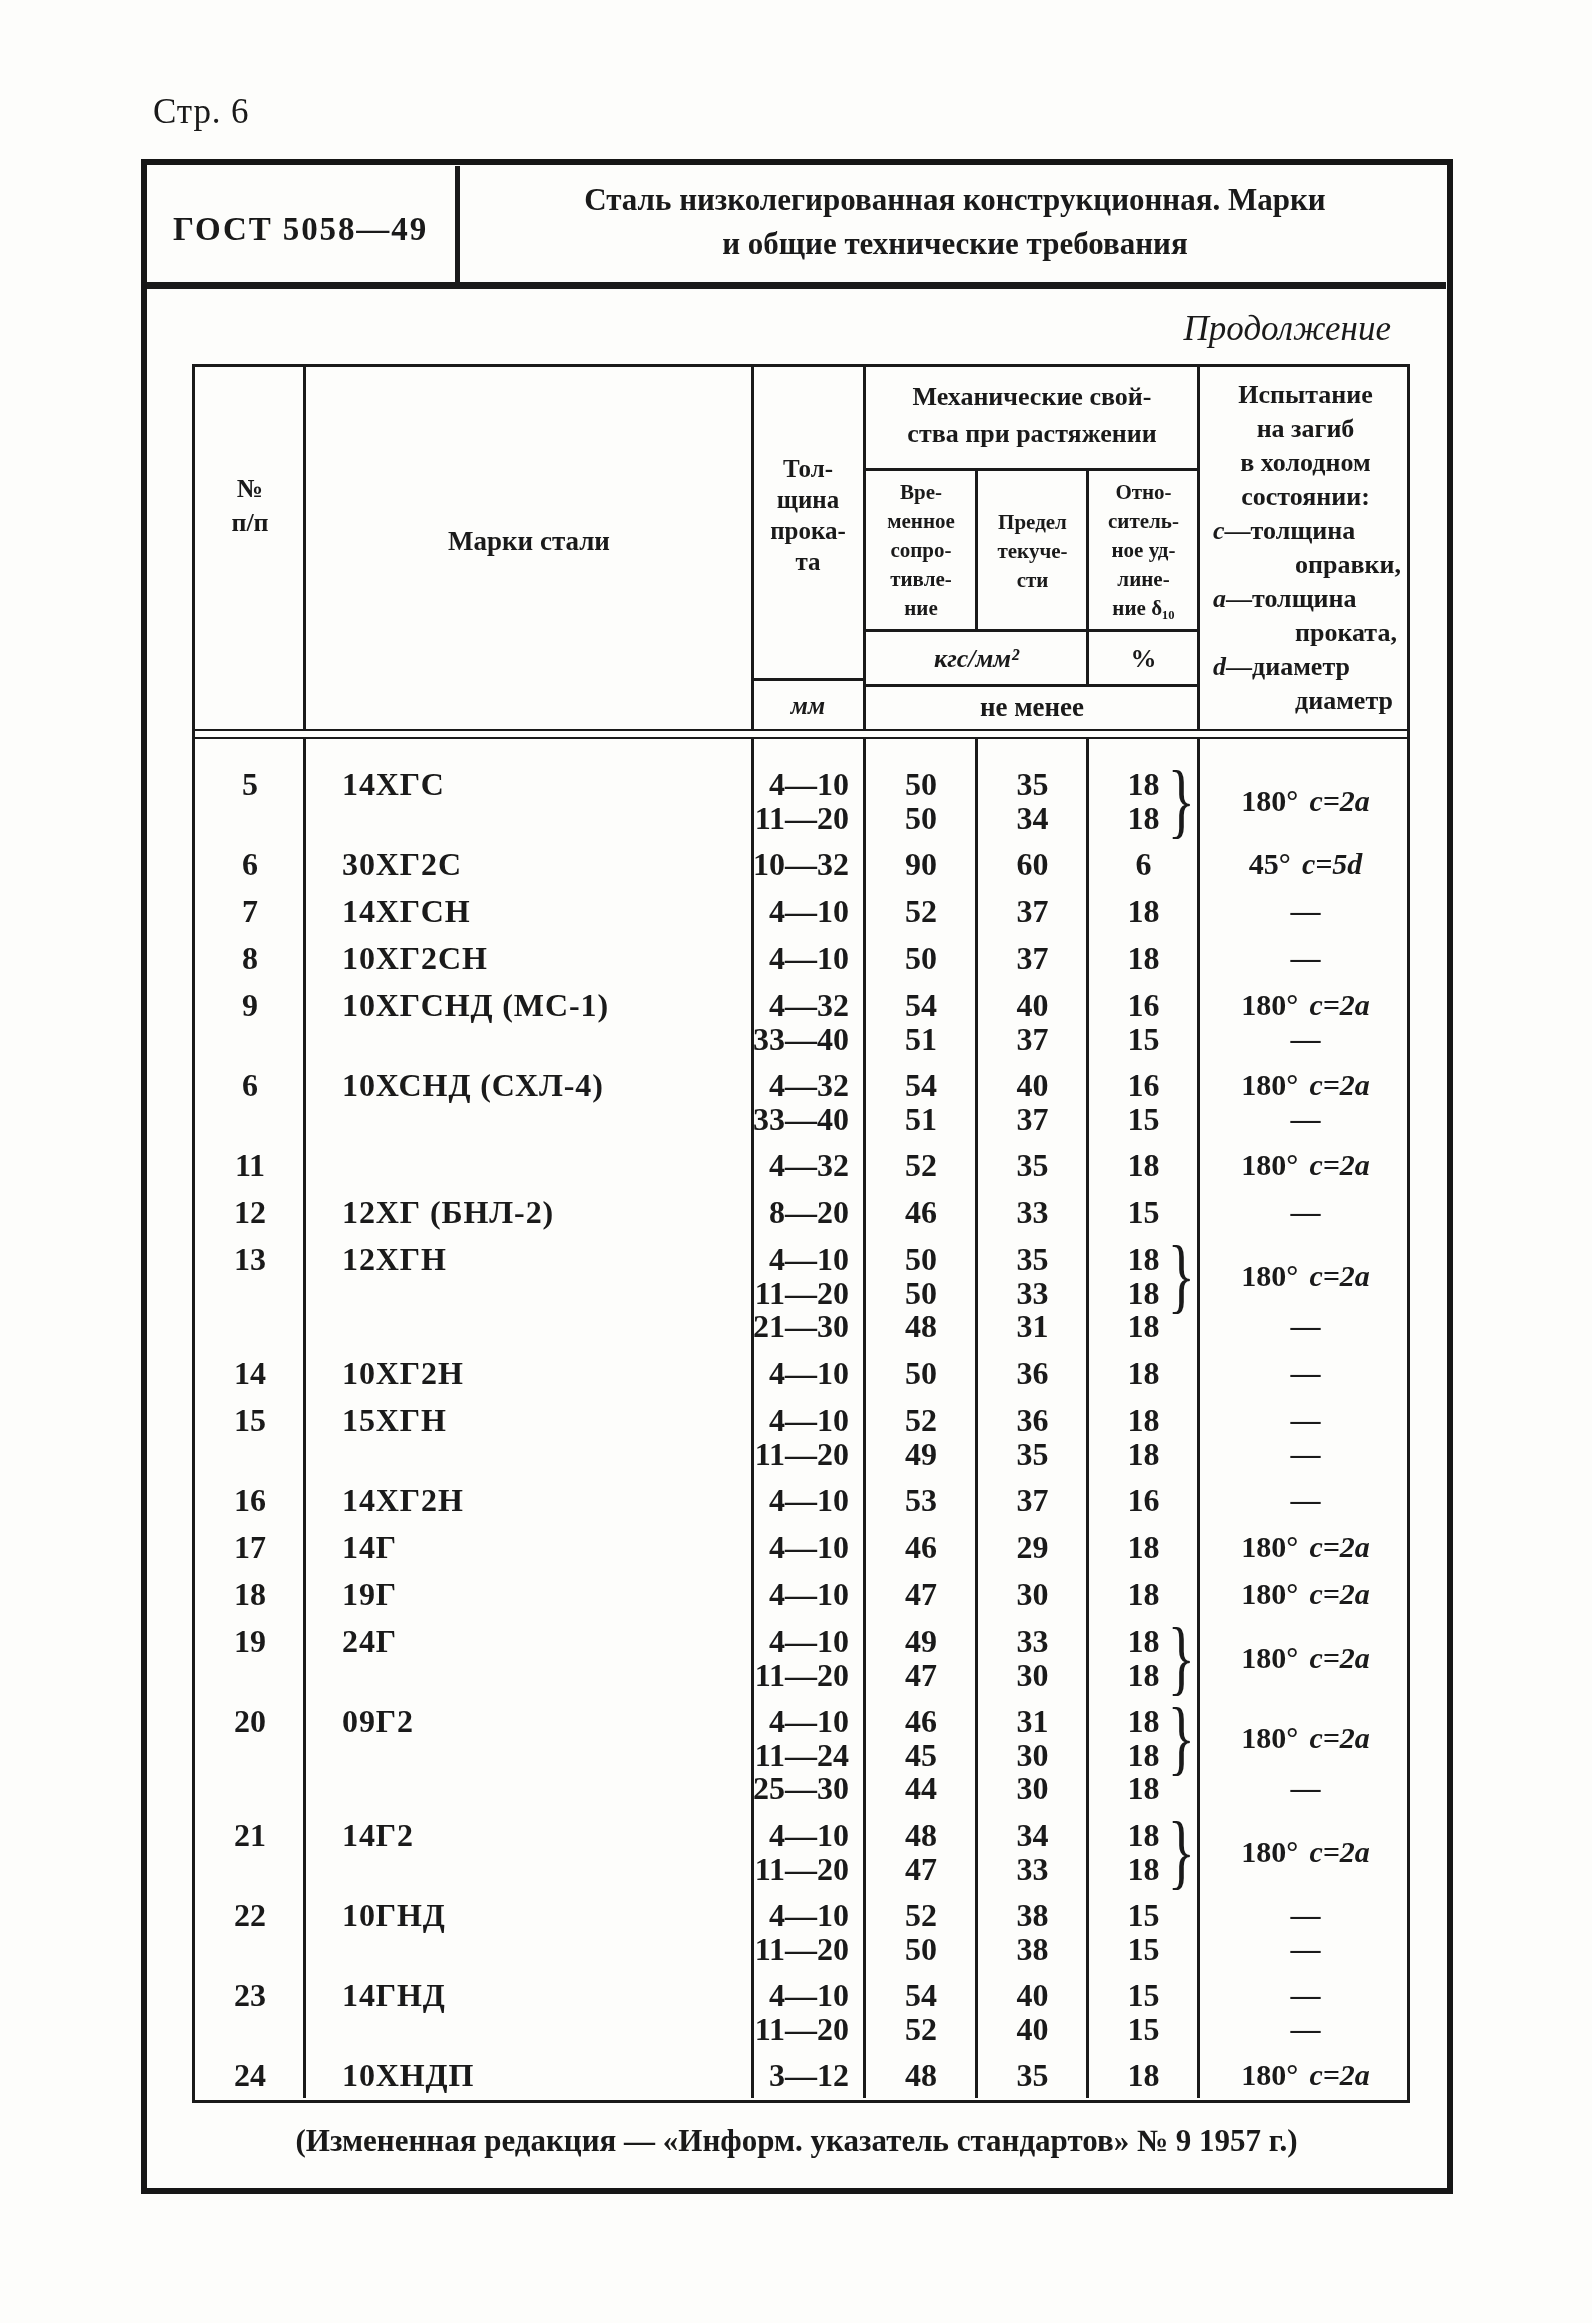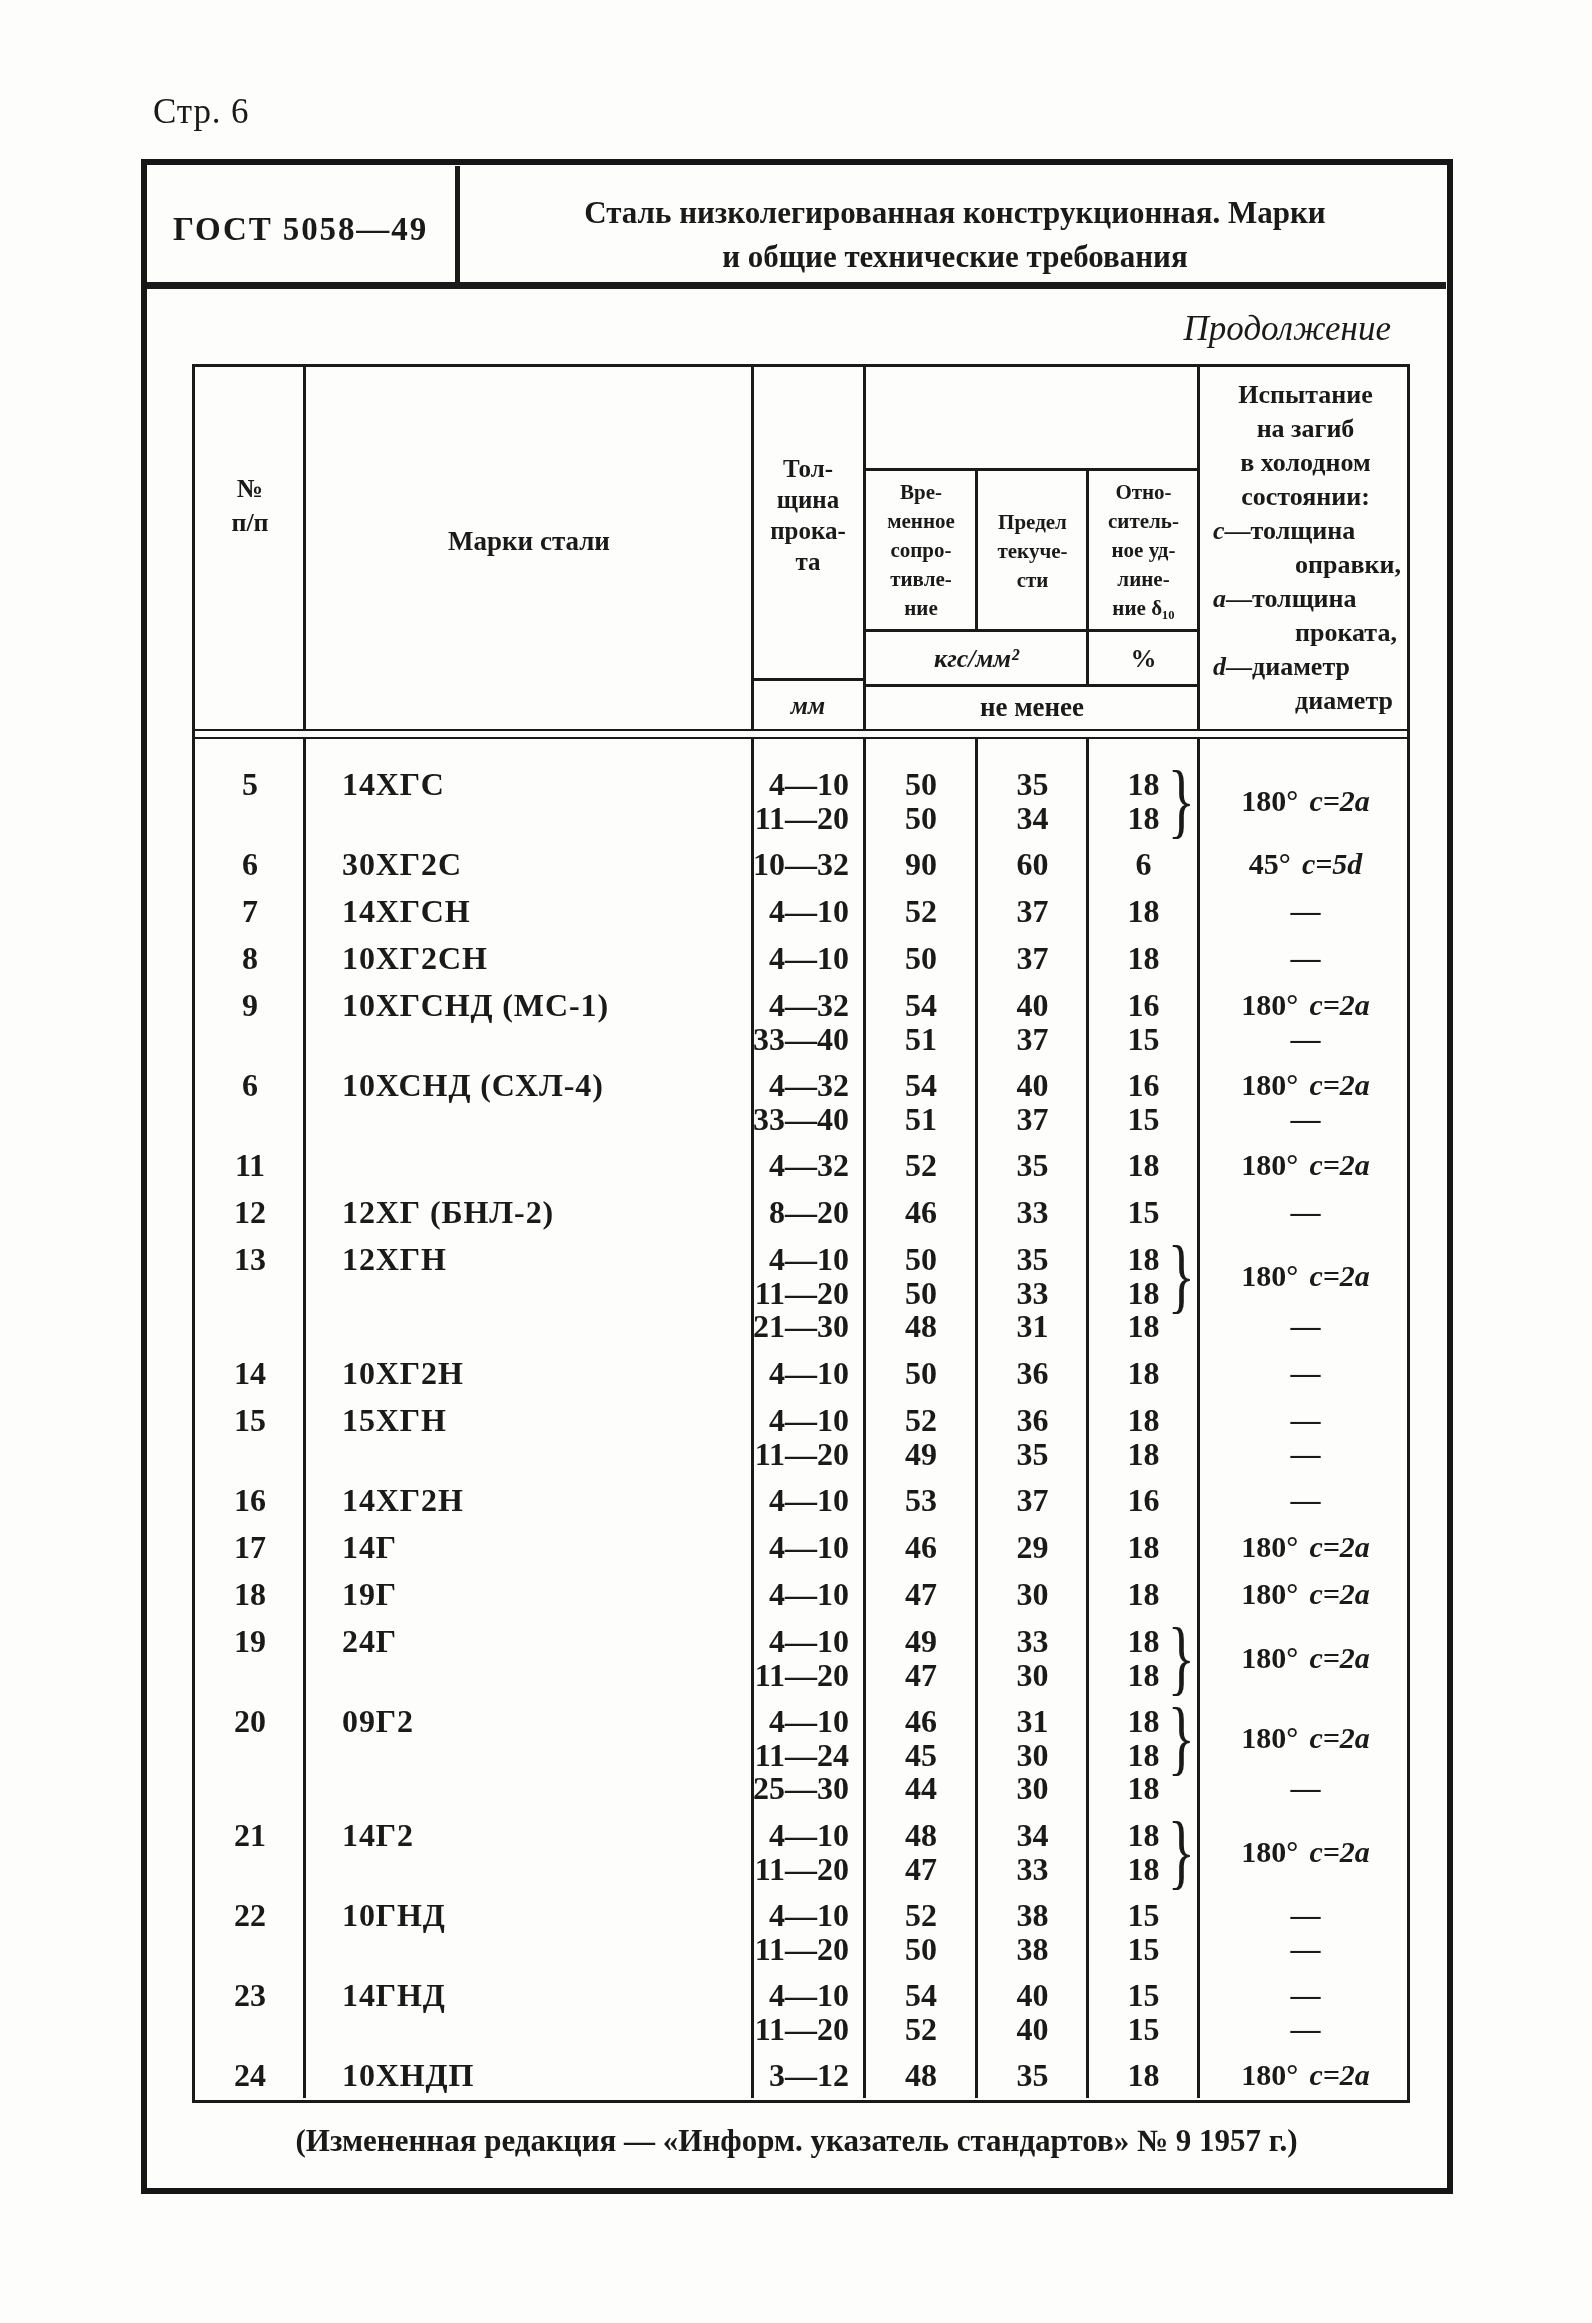--- a/index.html
+++ b/index.html
@@ -12,21 +12,21 @@
   .rule{position:absolute;background:#1a1a1a;}
   .center{display:flex;align-items:center;justify-content:center;text-align:center;}
 
   .page-label{left:153px;top:92px;font-size:35px;letter-spacing:0.9px;}
 
   .frame{left:141px;top:159px;width:1312px;height:2035px;border:6.6px solid #161616;box-sizing:border-box;}
 
   .gost-cell{left:147px;top:186px;width:307px;height:86px;font-size:33px;font-weight:700;letter-spacing:1.9px;}
   .gost-divider{left:455px;top:166px;width:4.7px;height:118px;}
   .dochead-sep{left:147px;top:282px;width:1299px;height:6.6px;}
-  .doc-title{left:464px;top:178px;width:982px;font-size:31px;font-weight:700;line-height:44px;text-align:center;margin-top:13px;}
+  .doc-title{left:464px;top:178px;width:982px;font-size:31px;font-weight:700;line-height:44px;text-align:center;}
 
   .continuation{left:899px;top:309px;width:492px;text-align:right;font-style:italic;font-size:35px;}
 
   .tbl{left:192px;top:364px;width:1218px;height:1739px;border:3.7px solid #1a1a1a;box-sizing:border-box;}
   .tbl .v{position:absolute;width:2.8px;background:#1a1a1a;}
   .tbl .h{position:absolute;height:2.8px;background:#1a1a1a;}
 
   .hdr-small{font-size:21px;line-height:29px;font-weight:700;text-align:center;}
   .hdr-mech{left:670px;top:11.2px;width:334px;font-size:26px;line-height:37px;font-weight:700;text-align:center;}
   .hdr-numcell{left:0;top:105px;width:110px;font-size:26px;line-height:34px;font-weight:700;text-align:center;}
@@ -97,20 +97,24 @@
 
     <div class="abs hdr-thick" id="thick-lines">
         <div>Тол-</div>
         <div>щина</div>
         <div>прока-</div>
         <div>та</div>
       </div>
     <div class="rule" style="left:557px;top:311px;width:112px;height:2.8px;"></div>
     <div class="abs unit-mm center">мм</div>
 
+    <div class="abs hdr-mech">
+      <div>Механические свой-</div>
+      <div>ства при растяжении</div>
+    </div>
     <div class="h" style="left:670px;top:101px;width:334px;"></div>
 
     <div class="abs hdr-small hdr-tens" id="tens-lines">
         <div>Вре-</div>
         <div>менное</div>
         <div>сопро-</div>
         <div>тивле-</div>
         <div>ние</div>
       </div>
     <div class="abs hdr-small hdr-yield" id="yield-lines">

